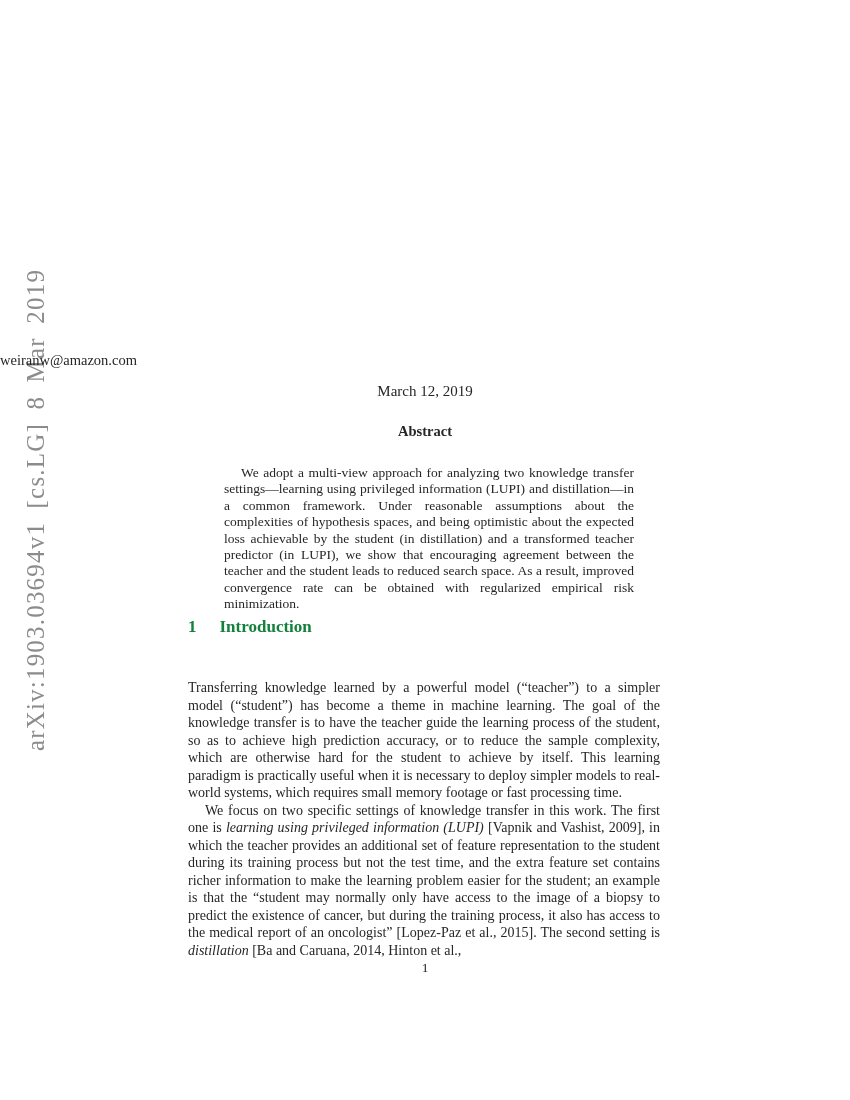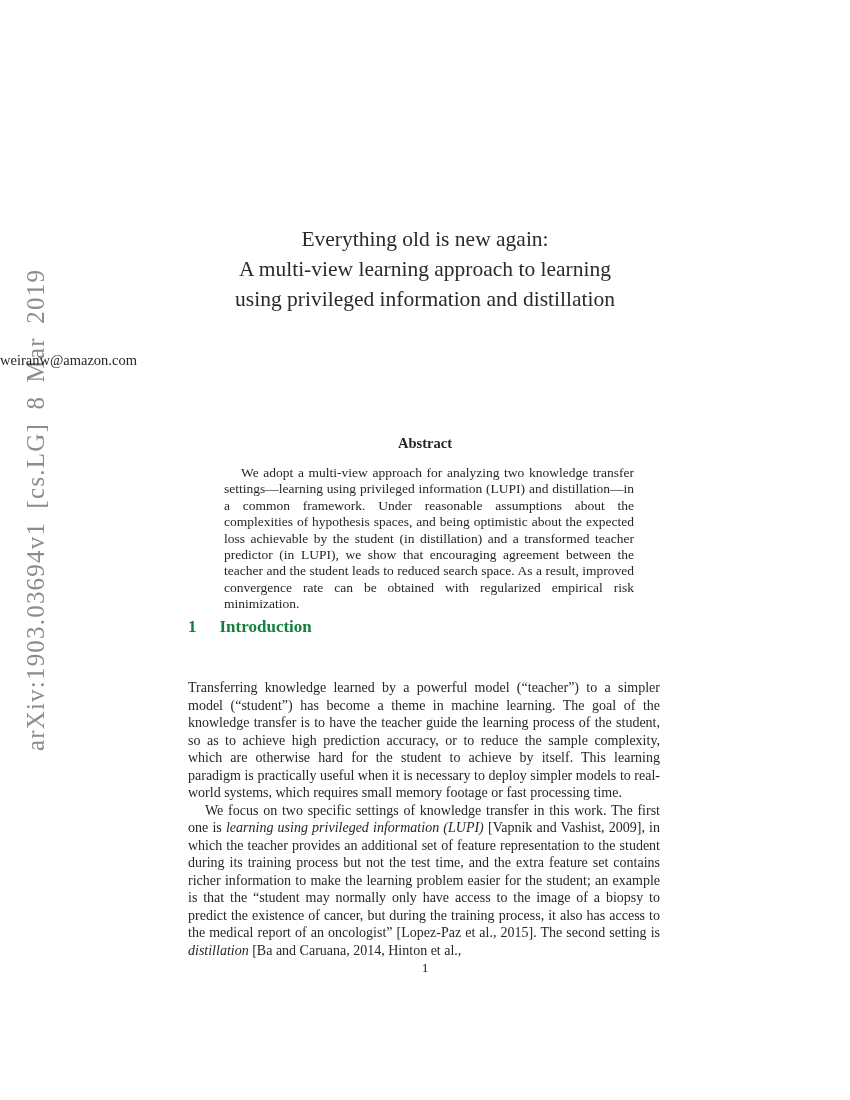--- a/index.html
+++ b/index.html
@@ -56,21 +56,21 @@
   .paper-date {
     position: absolute;
     top: 383px;
     left: 0;
     width: 100%;
     text-align: center;
     font-size: 15px;
   }
   .abstract-heading {
     position: absolute;
-    top: 435px;
+    top: 423px;
     left: 0;
     width: 100%;
     text-align: center;
     font-size: 14.5px;
     font-weight: bold;
   }
   .abstract-body {
     position: absolute;
     top: 457px;
     left: 216px;
@@ -125,29 +125,25 @@
     font-size: 13.5px;
   }
 </style>
 </head>
 <body>
 
 <div class="page">
 
   <div class="watermark">arXiv:1903.03694v1 [cs.LG] 8 Mar 2019</div>
 
-  <div class="title-block">
-    <div>Everything old is new again:</div>
-    <div>A multi-view learning approach to learning</div>
-    <div>using privileged information and distillation</div>
-  </div>
 
 
   <div class="author-email">weiranw@amazon.com</div>
 
+  <div class="paper-date">March 12, 2019</div>
 
   <div class="abstract-heading">Abstract</div>
 
   <div class="abstract-body">
     <p>We adopt a multi-view approach for analyzing two knowledge transfer settings—learning using privileged information (LUPI) and distillation—in a common framework. Under reasonable assumptions about the complexities of hypothesis spaces, and being optimistic about the expected loss achievable by the student (in distillation) and a transformed teacher predictor (in LUPI), we show that encouraging agreement between the teacher and the student leads to reduced search space. As a result, improved convergence rate can be obtained with regularized empirical risk minimization.</p>
   </div>
 
   <div class="section-heading">
     <span class="sec-num">1</span><span>Introduction</span>
   </div>

